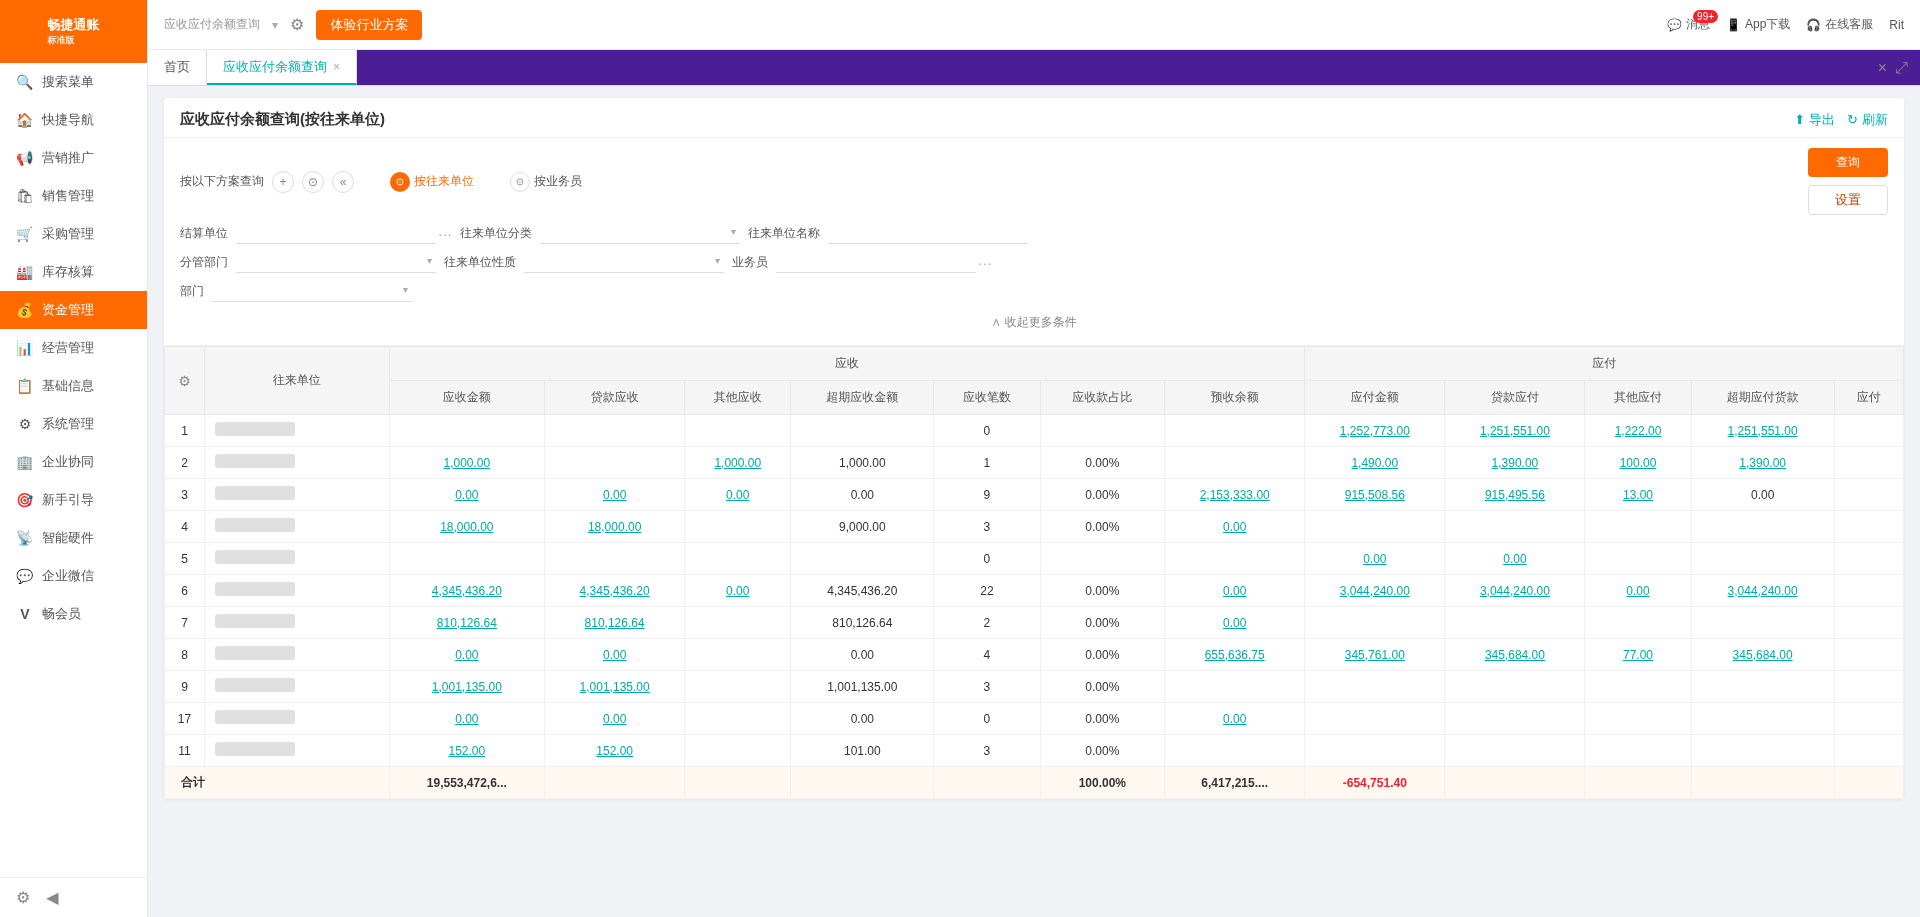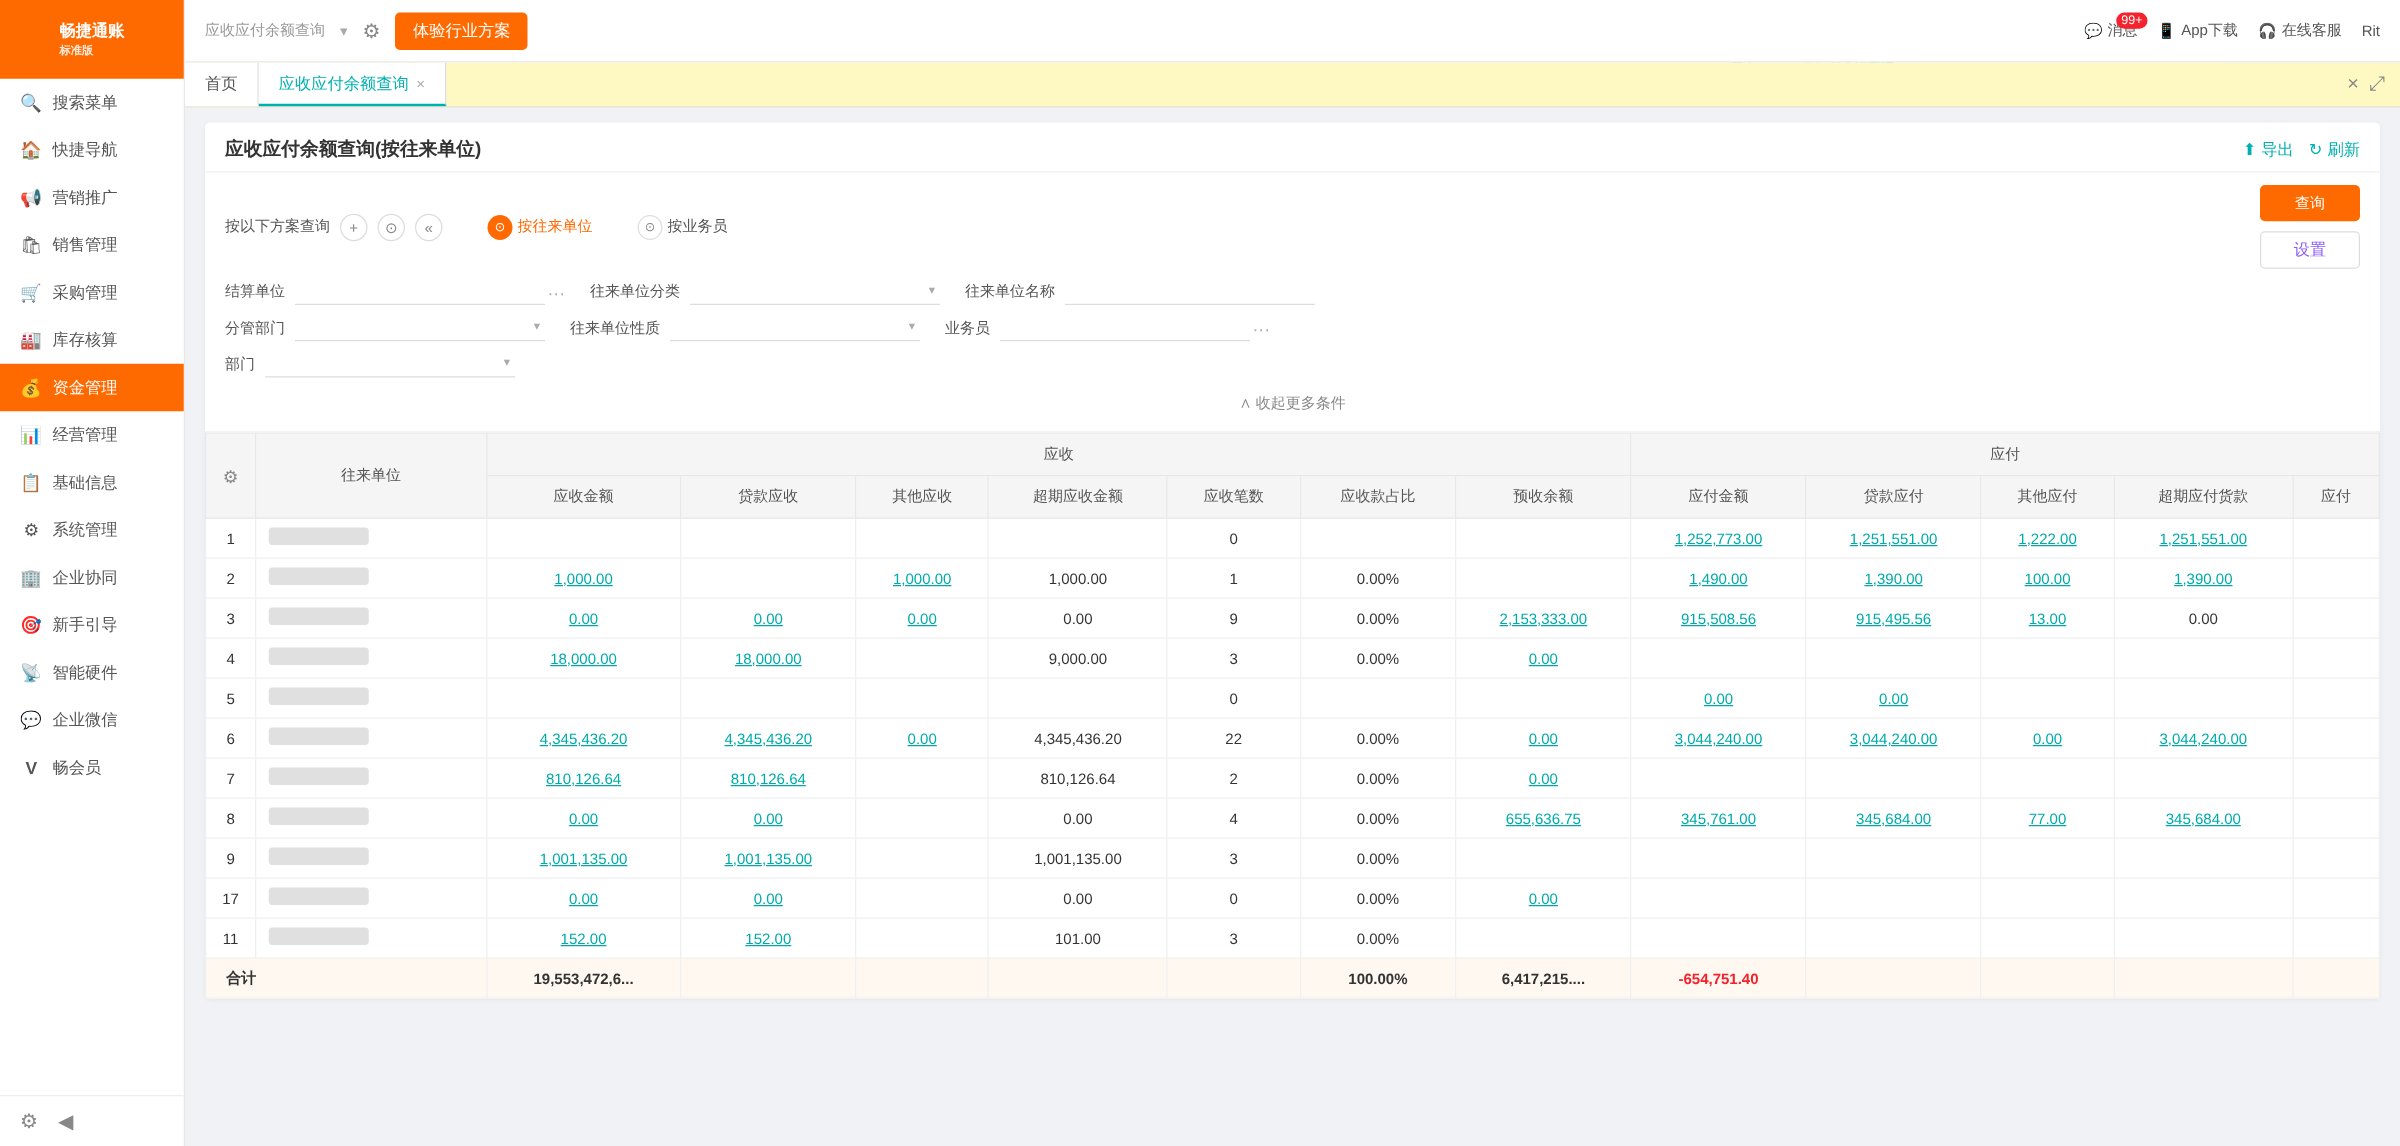--- a/index.html
+++ b/index.html
@@ -43,22 +43,22 @@
     }
     .header-right { margin-left: auto; display: flex; align-items: center; gap: 16px; }
     .header-msg { display: flex; align-items: center; gap: 4px; color: #555; cursor: pointer; font-size: 12px; position: relative; }
     .badge { background: #f5222d; color: #fff; border-radius: 10px; font-size: 10px; padding: 1px 4px; position: absolute; top: -6px; right: -8px; }
     .header-app, .header-service { display: flex; align-items: center; gap: 4px; color: #555; cursor: pointer; font-size: 12px; }
     .header-username { color: #555; font-size: 12px; cursor: pointer; }
 
     
     .tabbar {
       position: fixed; left: 148px; right: 0; top: 50px; height: 36px;
-      background: #fef9c3; border-bottom: 1px solid #ddd;
-      display: flex; align-items: stretch; z-index: 99;
+      background: #4c1d95; border-bottom: 1px solid #ddd;
+      display: flex; align-items: stretch; z-index: 99; justify-content: flex-end;
     }
     .tab-home {
       padding: 0 16px; display: flex; align-items: center; color: #555;
       font-size: 13px; cursor: pointer; border-right: 1px solid #ddd;
       background: #fff; border-bottom: 2px solid transparent;
     }
     .tab-active {
       padding: 0 16px; display: flex; align-items: center; color: #00b0b0;
       font-size: 13px; cursor: pointer; border-right: 1px solid #ddd;
       background: #fff; border-bottom: 2px solid #00b0b0; gap: 6px;
@@ -83,21 +83,21 @@
     .page-header {
       display: flex; align-items: center; justify-content: space-between;
       padding: 12px 16px 8px; border-bottom: 1px solid #f0f0f0;
     }
     .page-title { font-size: 15px; font-weight: bold; color: #333; }
     .page-actions { display: flex; align-items: center; gap: 12px; }
     .action-link { color: #00b0b0; font-size: 13px; cursor: pointer; display: flex; align-items: center; gap: 4px; }
 
     
     .filter-bar { padding: 10px 16px; border-bottom: 1px solid #f0f0f0; }
-    .filter-row { display: flex; align-items: center; gap: 20px; margin-bottom: 8px; flex-wrap: wrap; }
+    .filter-row { display: flex; align-items: center; gap: 8px; margin-bottom: 8px; flex-wrap: wrap; }
     .filter-label { color: #555; font-size: 12px; white-space: nowrap; }
     .filter-scheme-row { display: flex; align-items: center; gap: 8px; margin-bottom: 8px; }
     .scheme-btn { width: 22px; height: 22px; border: 1px solid #ddd; border-radius: 50%; display: flex; align-items: center; justify-content: center; cursor: pointer; color: #888; font-size: 12px; }
     .scheme-item { display: flex; align-items: center; gap: 4px; cursor: pointer; }
     .scheme-item-icon { width: 20px; height: 20px; border-radius: 50%; background: #ff6a00; display: flex; align-items: center; justify-content: center; color: #fff; font-size: 10px; }
     .scheme-item-label { font-size: 12px; color: #ff6a00; }
     .scheme-item2 { display: flex; align-items: center; gap: 4px; cursor: pointer; }
     .scheme-item2-icon { width: 20px; height: 20px; border-radius: 50%; border: 1px solid #ddd; display: flex; align-items: center; justify-content: center; color: #888; font-size: 10px; }
     .scheme-item2-label { font-size: 12px; color: #555; }
 
@@ -117,21 +117,21 @@
     .filter-select-wrap::after { content: '▾'; position: absolute; right: 4px; top: 3px; color: #aaa; pointer-events: none; font-size: 10px; }
     .filter-collapse { text-align: center; padding: 4px 0; }
     .filter-collapse-btn { color: #888; font-size: 12px; cursor: pointer; background: none; border: none; }
 
     
     .query-btn {
       background: #ff6a00; color: #fff; border: none; border-radius: 4px;
       padding: 6px 20px; font-size: 12px; cursor: pointer; display: block; width: 80px; text-align: center;
     }
     .settings-btn {
-      background: #fff; color: #8b5cf6; border: 1px solid #ddd; border-radius: 4px;
+      background: #fff; color: #c2410c; border: 1px solid #ddd; border-radius: 4px;
       padding: 5px 20px; font-size: 13px; cursor: pointer; display: block; width: 80px; text-align: center; margin-top: 4px;
     }
     .filter-right-actions { display: flex; flex-direction: column; gap: 4px; margin-left: auto; }
 
     
     .table-wrap { overflow-x: auto; }
     .data-table { width: 100%; border-collapse: collapse; font-size: 12px; }
     .data-table th {
       background: #f5f5f5; color: #555; padding: 8px 10px;
       border: 1px solid #e8e8e8; text-align: center; white-space: nowrap; font-weight: normal;

